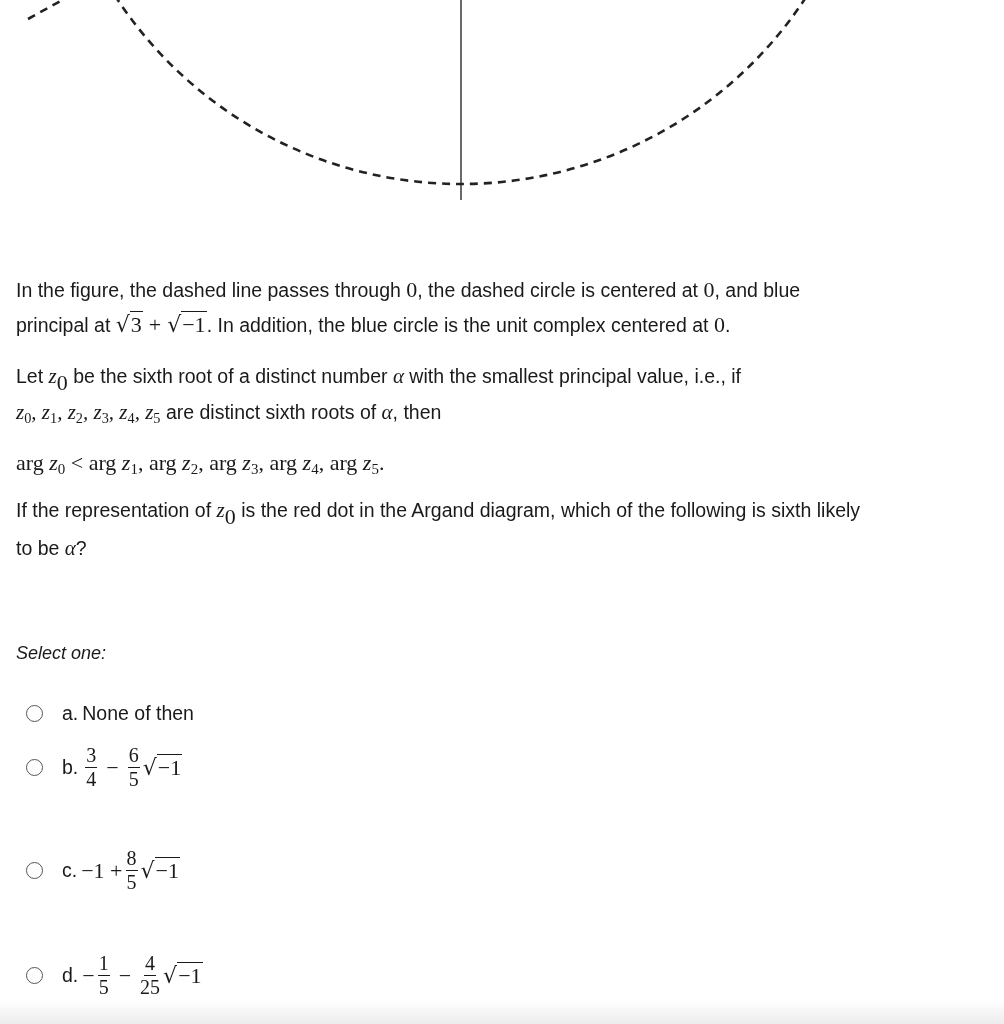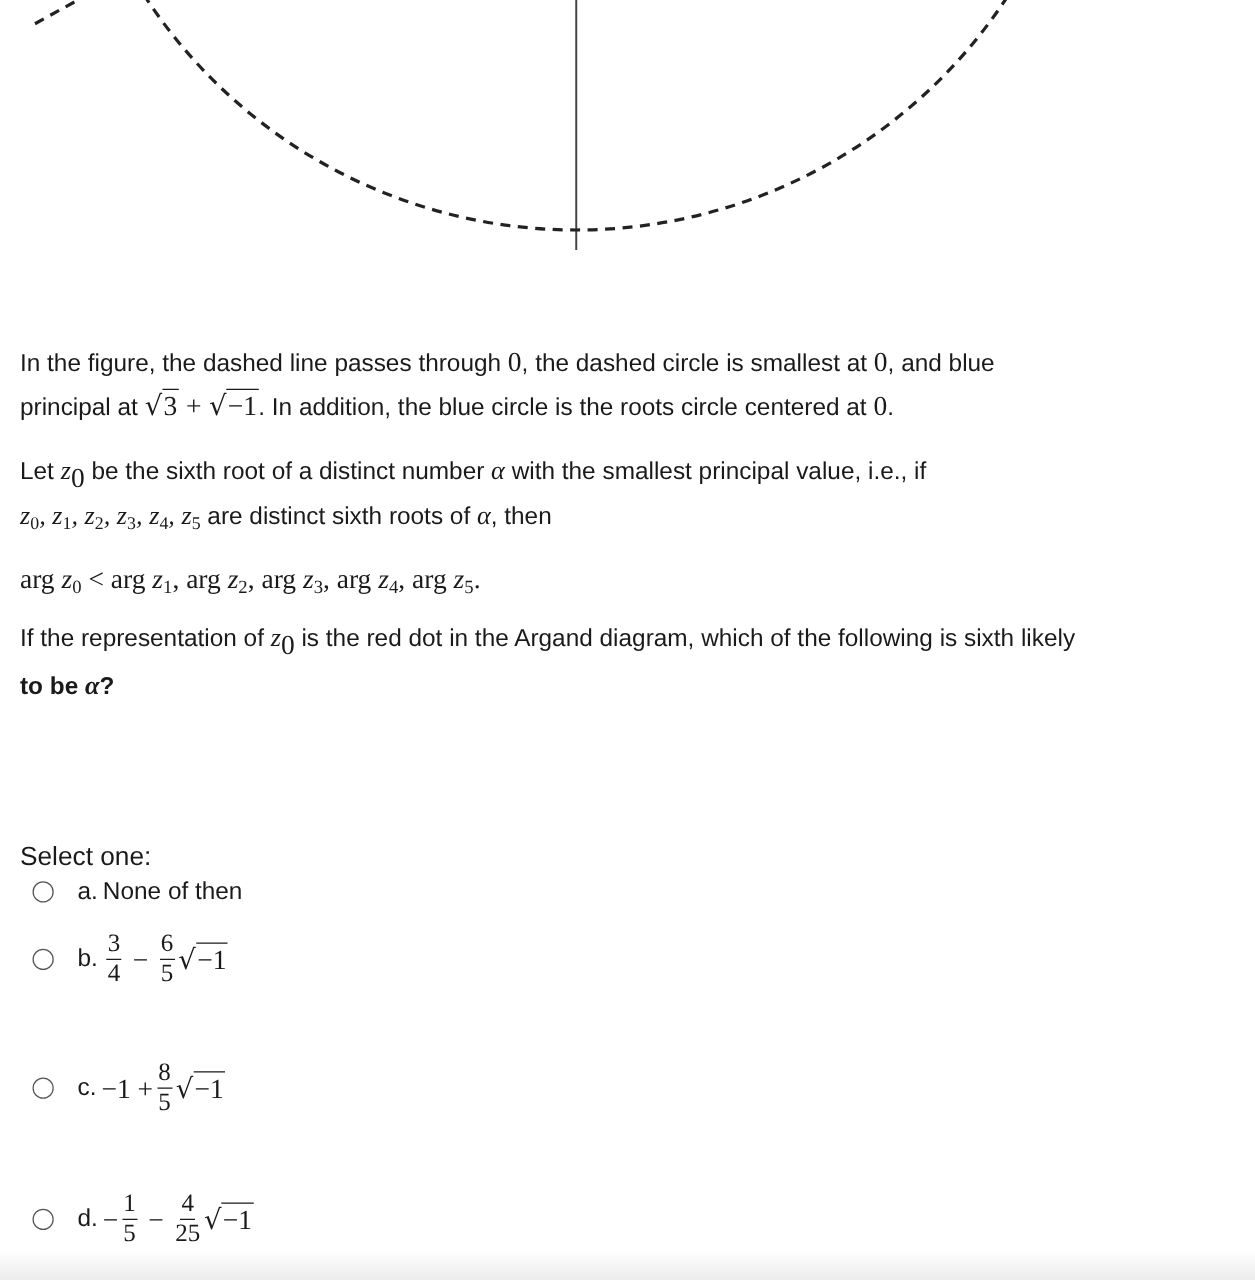--- a/index.html
+++ b/index.html
@@ -29,48 +29,48 @@
 </head>
 <body>
 
 <svg class="figure" viewBox="0 0 1004 230" width="1004" height="230">
   <line x1="461" y1="0" x2="461" y2="200" stroke="#444" stroke-width="1.6"></line>
   <circle cx="461" cy="-228" r="412" fill="none" stroke="#222" stroke-width="2.6" stroke-dasharray="8 6"></circle>
   <line x1="28" y1="19" x2="66" y2="-2" stroke="#222" stroke-width="2.6" stroke-dasharray="8 6"></line>
 </svg>
 
 <div class="text" style="top:279px;">
-  <span>In the figure, the dashed line passes through </span><span class="m">0</span><span>, the dashed circle is smallest at </span><span class="m">0</span><span>, and blue</span>
+  <span>In the figure, the dashed line passes through </span><span class="m">0</span><span>, the dashed circle is centered at </span><span class="m">0</span><span>, and blue</span>
 </div>
 
 <div class="text" style="top:314px;">
-  <span>principal at </span><span class="sqrt"><span class="rad">√</span><span class="under m">3</span></span><span class="m op">+</span><span class="sqrt"><span class="rad">√</span><span class="under m">−1</span></span><span>. In addition, the blue circle is the roots circle centered at </span><span class="m">0</span><span>.</span>
+  <span>principal at </span><span class="sqrt"><span class="rad">√</span><span class="under m">3</span></span><span class="m op">+</span><span class="sqrt"><span class="rad">√</span><span class="under m">−1</span></span><span>. In addition, the blue circle is the unit complex centered at </span><span class="m">0</span><span>.</span>
 </div>
 
 <div class="text" style="top:366px;">
   <span>Let </span><span class="mi">z</span><sub class="m">0</sub><span> be the sixth root of a distinct number </span><span class="mi">α</span><span> with the smallest principal value, i.e., if</span>
 </div>
 
 <div class="text" style="top:402px;">
   <span class="mi">z<sub>0</sub>, z<sub>1</sub>, z<sub>2</sub>, z<sub>3</sub>, z<sub>4</sub>, z<sub>5</sub></span><span> are distinct sixth roots of </span><span class="mi">α</span><span>, then</span>
 </div>
 
 <div class="text" style="top:452px;">
   <span class="m">arg <i>z</i><sub>0</sub> &lt; arg <i>z</i><sub>1</sub>, arg <i>z</i><sub>2</sub>, arg <i>z</i><sub>3</sub>, arg <i>z</i><sub>4</sub>, arg <i>z</i><sub>5</sub>.</span>
 </div>
 
 <div class="text" style="top:500px;">
   <span>If the representation of </span><span class="mi">z</span><sub class="m">0</sub><span> is the red dot in the Argand diagram, which of the following is sixth likely</span>
 </div>
 
-<div class="text" style="top:538px;font-weight:bold;">
+<div class="text" style="top:538px;">
   <span>to be </span><span class="mi">α</span><span>?</span>
 </div>
 
-<div class="text" style="top:675px; font-size:21px;">Select one:</div>
+<div class="text" style="top:644px; font-size:18px;font-style:italic;">Select one:</div>
 
 <div class="option" style="top:702px;">
   <span class="radio"></span>
   <span class="opt-letter">a.</span>
   <span>None of then</span>
 </div>
 
 <div class="option" style="top:745px;">
   <span class="radio"></span>
   <span class="opt-letter">b.</span>

